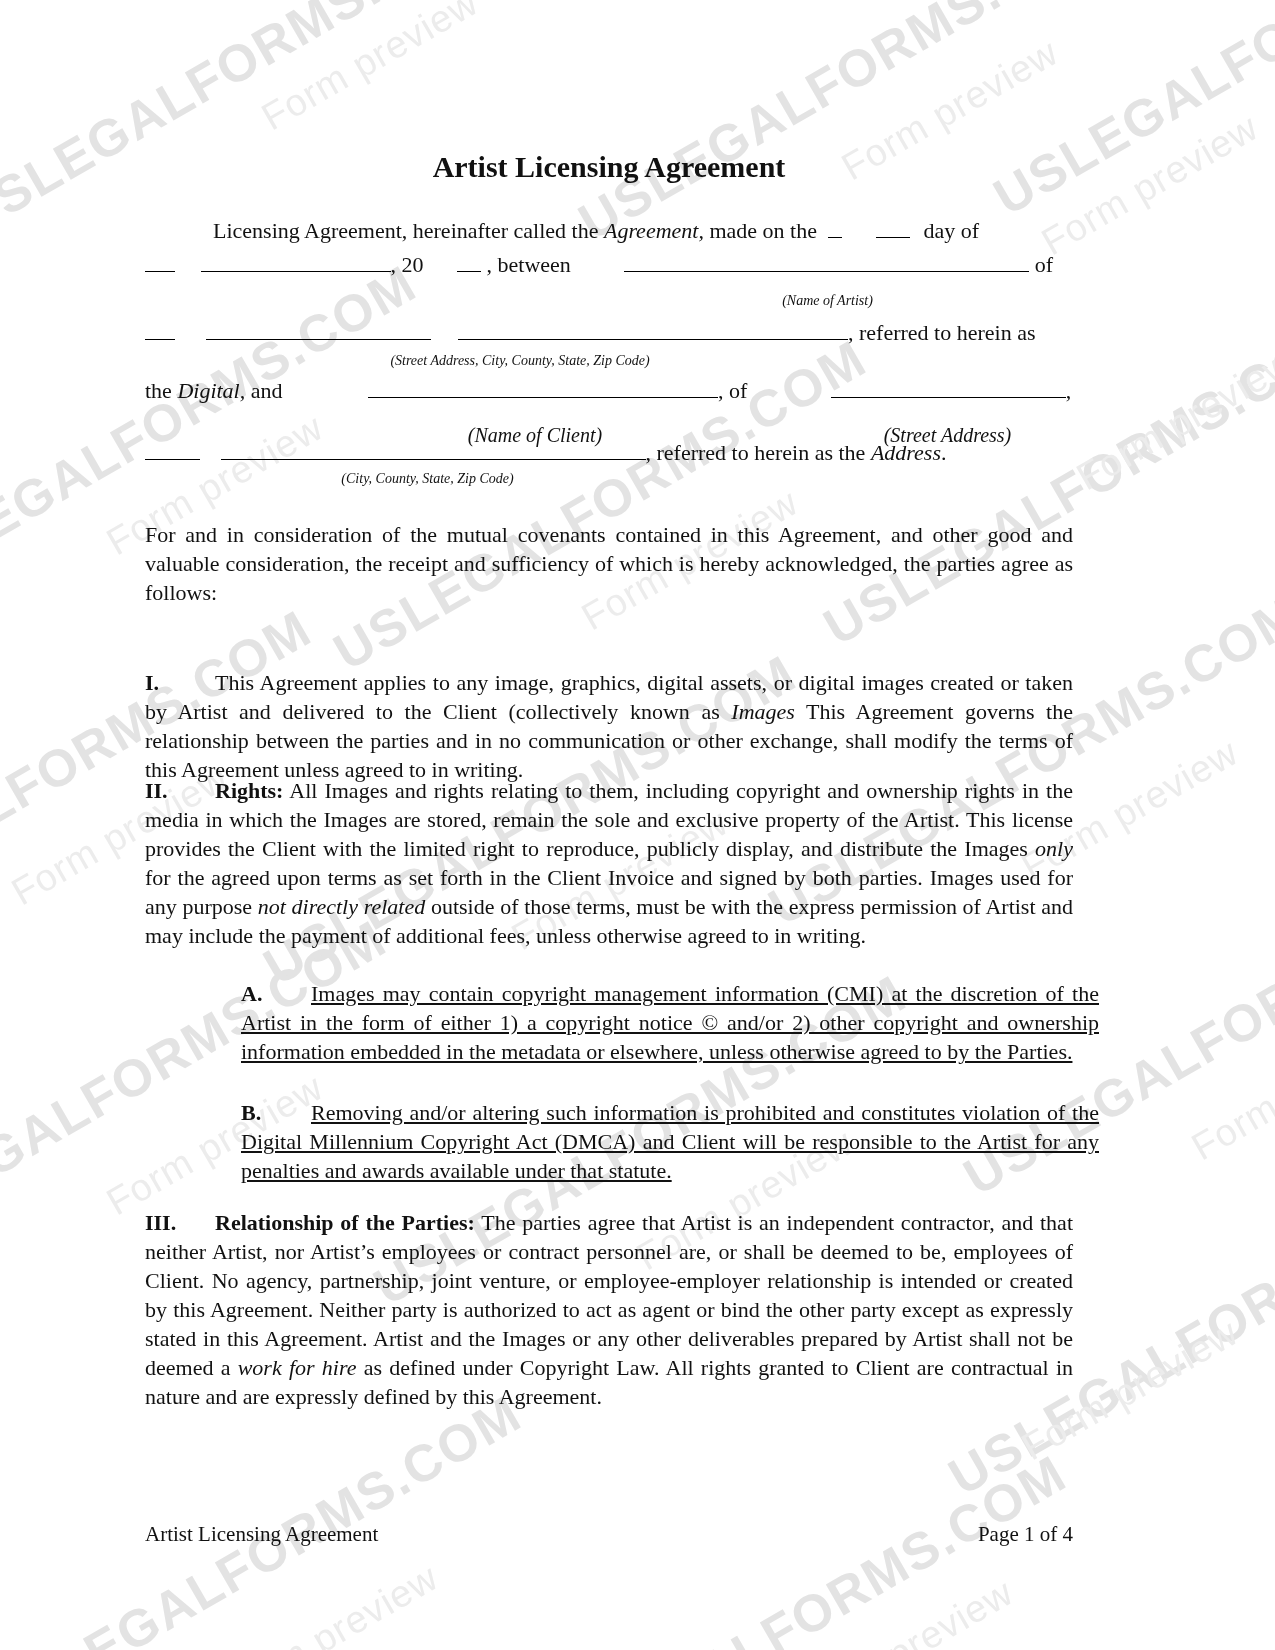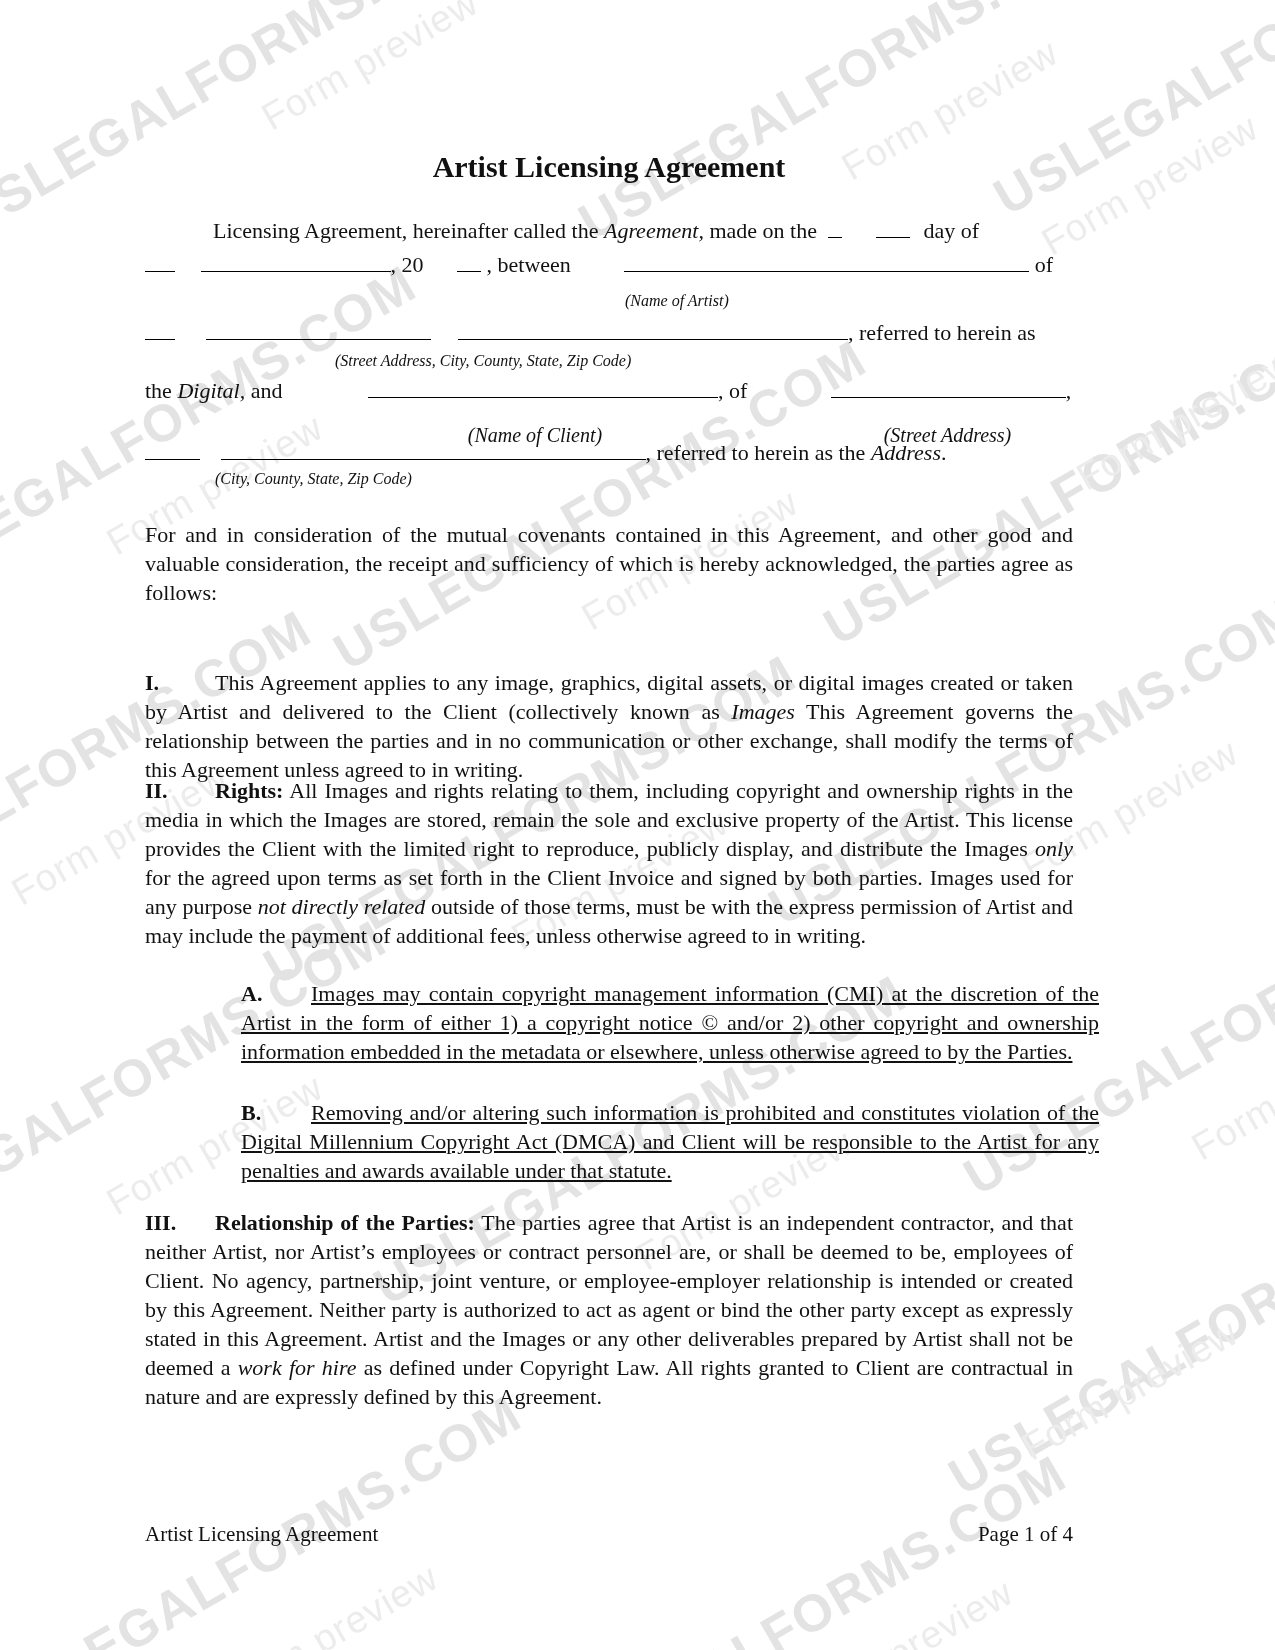--- a/index.html
+++ b/index.html
@@ -21,21 +21,21 @@
   }
   .wm-brand{font-size:52px;font-weight:bold;letter-spacing:2px;}
   .wm-preview{font-size:38px;letter-spacing:1px;}
   .content{position:absolute;left:145px;top:0;width:928px;height:1650px;z-index:1;}
   .block{position:absolute;left:0;width:928px;font-size:22px;line-height:29px;}
   .doc-title{font-size:30px;line-height:34px;font-weight:bold;text-align:center;}
   .just{text-align:justify;}
   .num{display:inline-block;width:70px;font-weight:bold;}
   .sub{margin-left:96px;width:858px;text-decoration:underline;}
   .bl{display:inline-block;border-bottom:1.6px solid #000;height:20px;}
-  .cap{position:absolute;font-style:italic;font-size:16px;line-height:22px;}
+  .cap{position:absolute;font-style:italic;font-size:14px;line-height:22px;text-align:center;}
   .cap-inline{display:inline-block;font-style:italic;font-size:20px;line-height:22px;text-align:center;}
   .it{font-style:italic;}
   .bold{font-weight:bold;}
   .footer{display:flex;justify-content:space-between;font-size:21px;}
   .indent{display:inline-block;width:68px;}
 </style>
 </head>
 <body>
 
 <div class="page">

